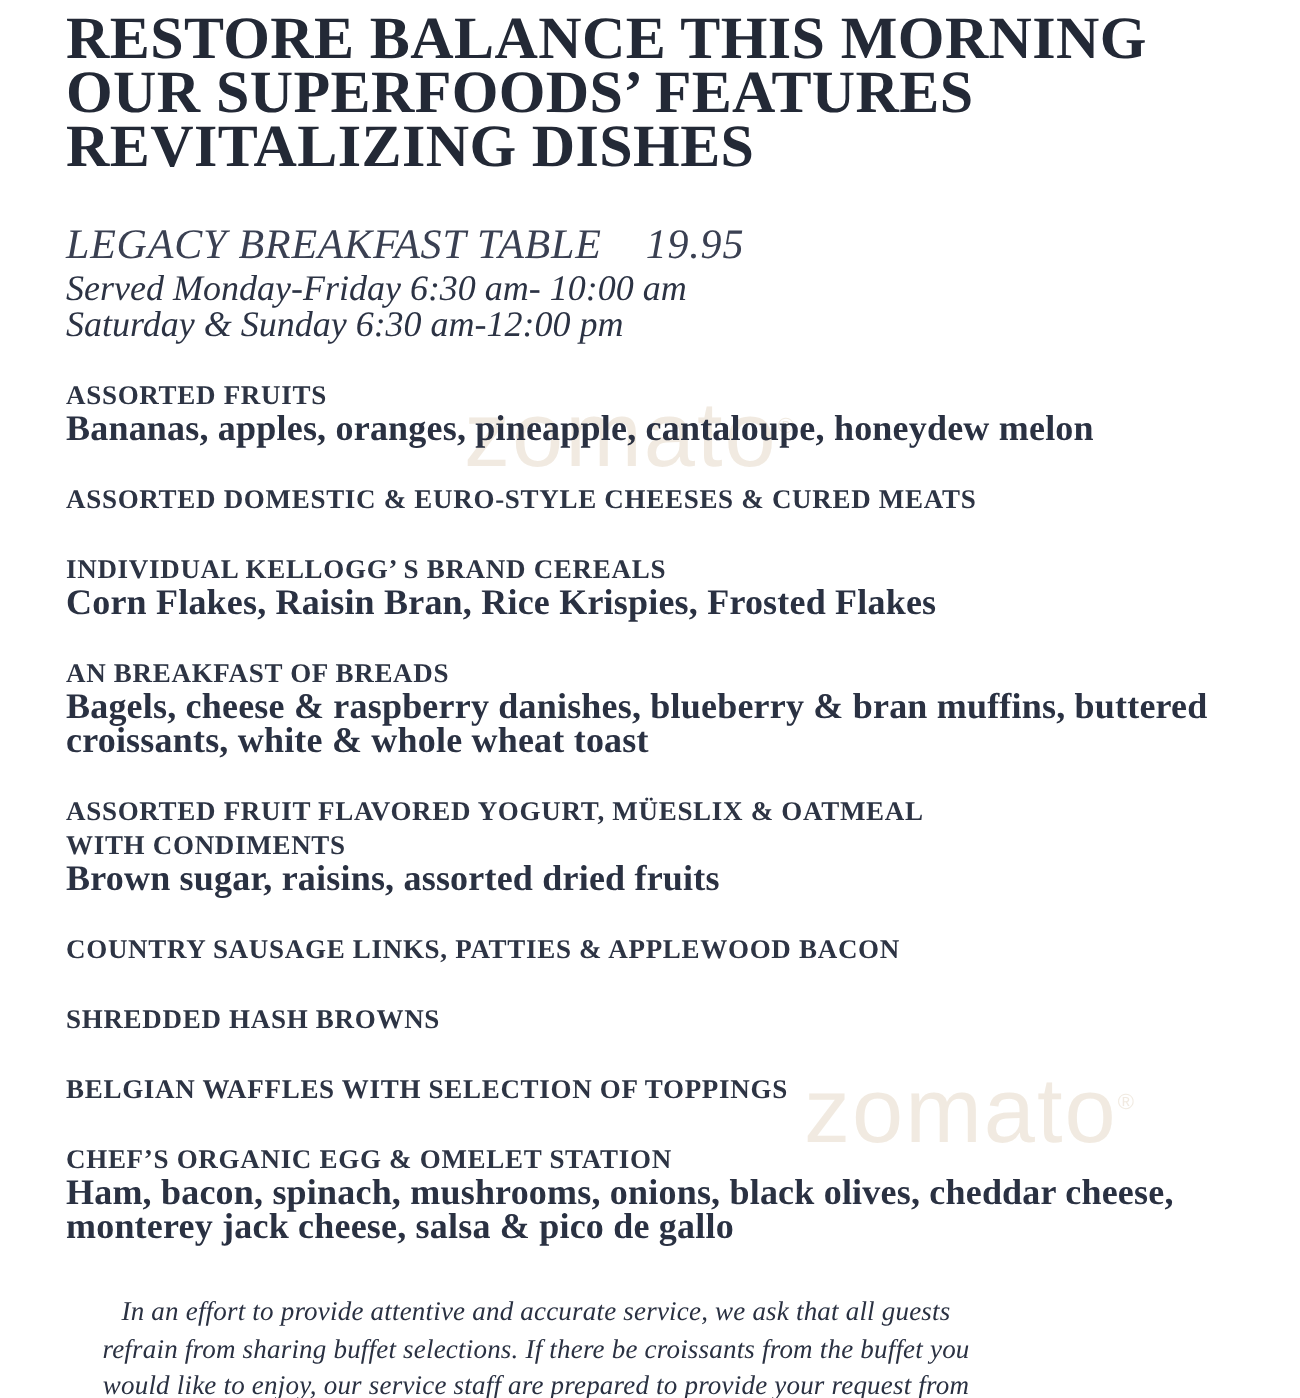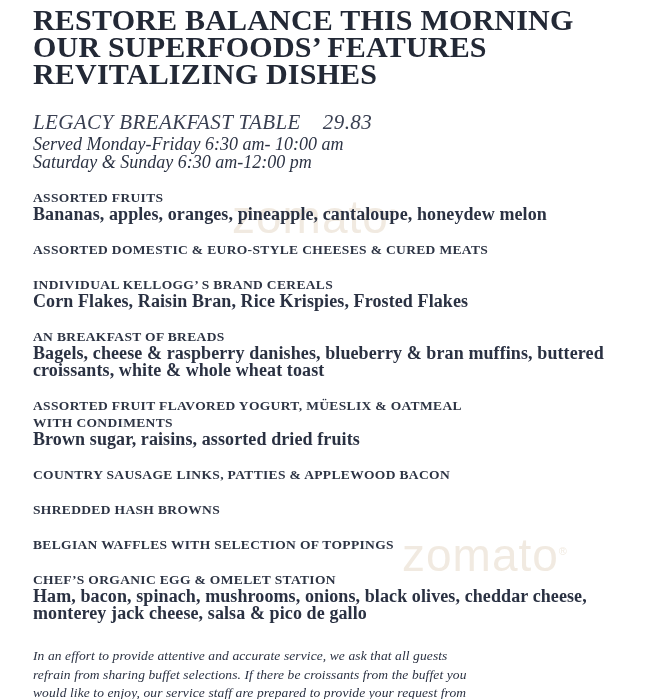--- a/index.html
+++ b/index.html
@@ -109,41 +109,41 @@
   
   .footer-note {
     margin-top: 25px;
     font-style: italic;
     font-size: 13.5px;
     line-height: 18.5px;
     letter-spacing: .1px;
     color: #2a3142;
     max-width: 470px;
   }
-  .footer-note span { display: block; white-space: nowrap; }
+  .footer-note span { display: block; white-space: nowrap; text-align: center; }
 </style>
 </head>
 <body>
 
 <div class="page">
 
   <div class="watermark wm-1"><span>zomato</span><span class="wm-sup">®</span></div>
   <div class="watermark wm-2"><span>zomato</span><span class="wm-sup">®</span></div>
 
   <div class="content">
 
     <h1 class="headline">
       <span class="hl-line">RESTORE BALANCE THIS MORNING</span>
       <span class="hl-line">OUR SUPERFOODS’ FEATURES</span>
       <span class="hl-line">REVITALIZING DISHES</span>
     </h1>
 
     <div class="meal-block">
       <div class="meal-title">
-        <span>LEGACY BREAKFAST TABLE</span><span class="meal-price">29.83</span>
+        <span>LEGACY BREAKFAST TABLE</span><span class="meal-price">19.95</span>
       </div>
       <div class="meal-hours">
         <span>Served Monday-Friday 6:30 am- 10:00 am</span>
         <span>Saturday &amp; Sunday 6:30 am-12:00 pm</span>
       </div>
     </div>
 
     <div class="sections">
 
       <div class="section">

